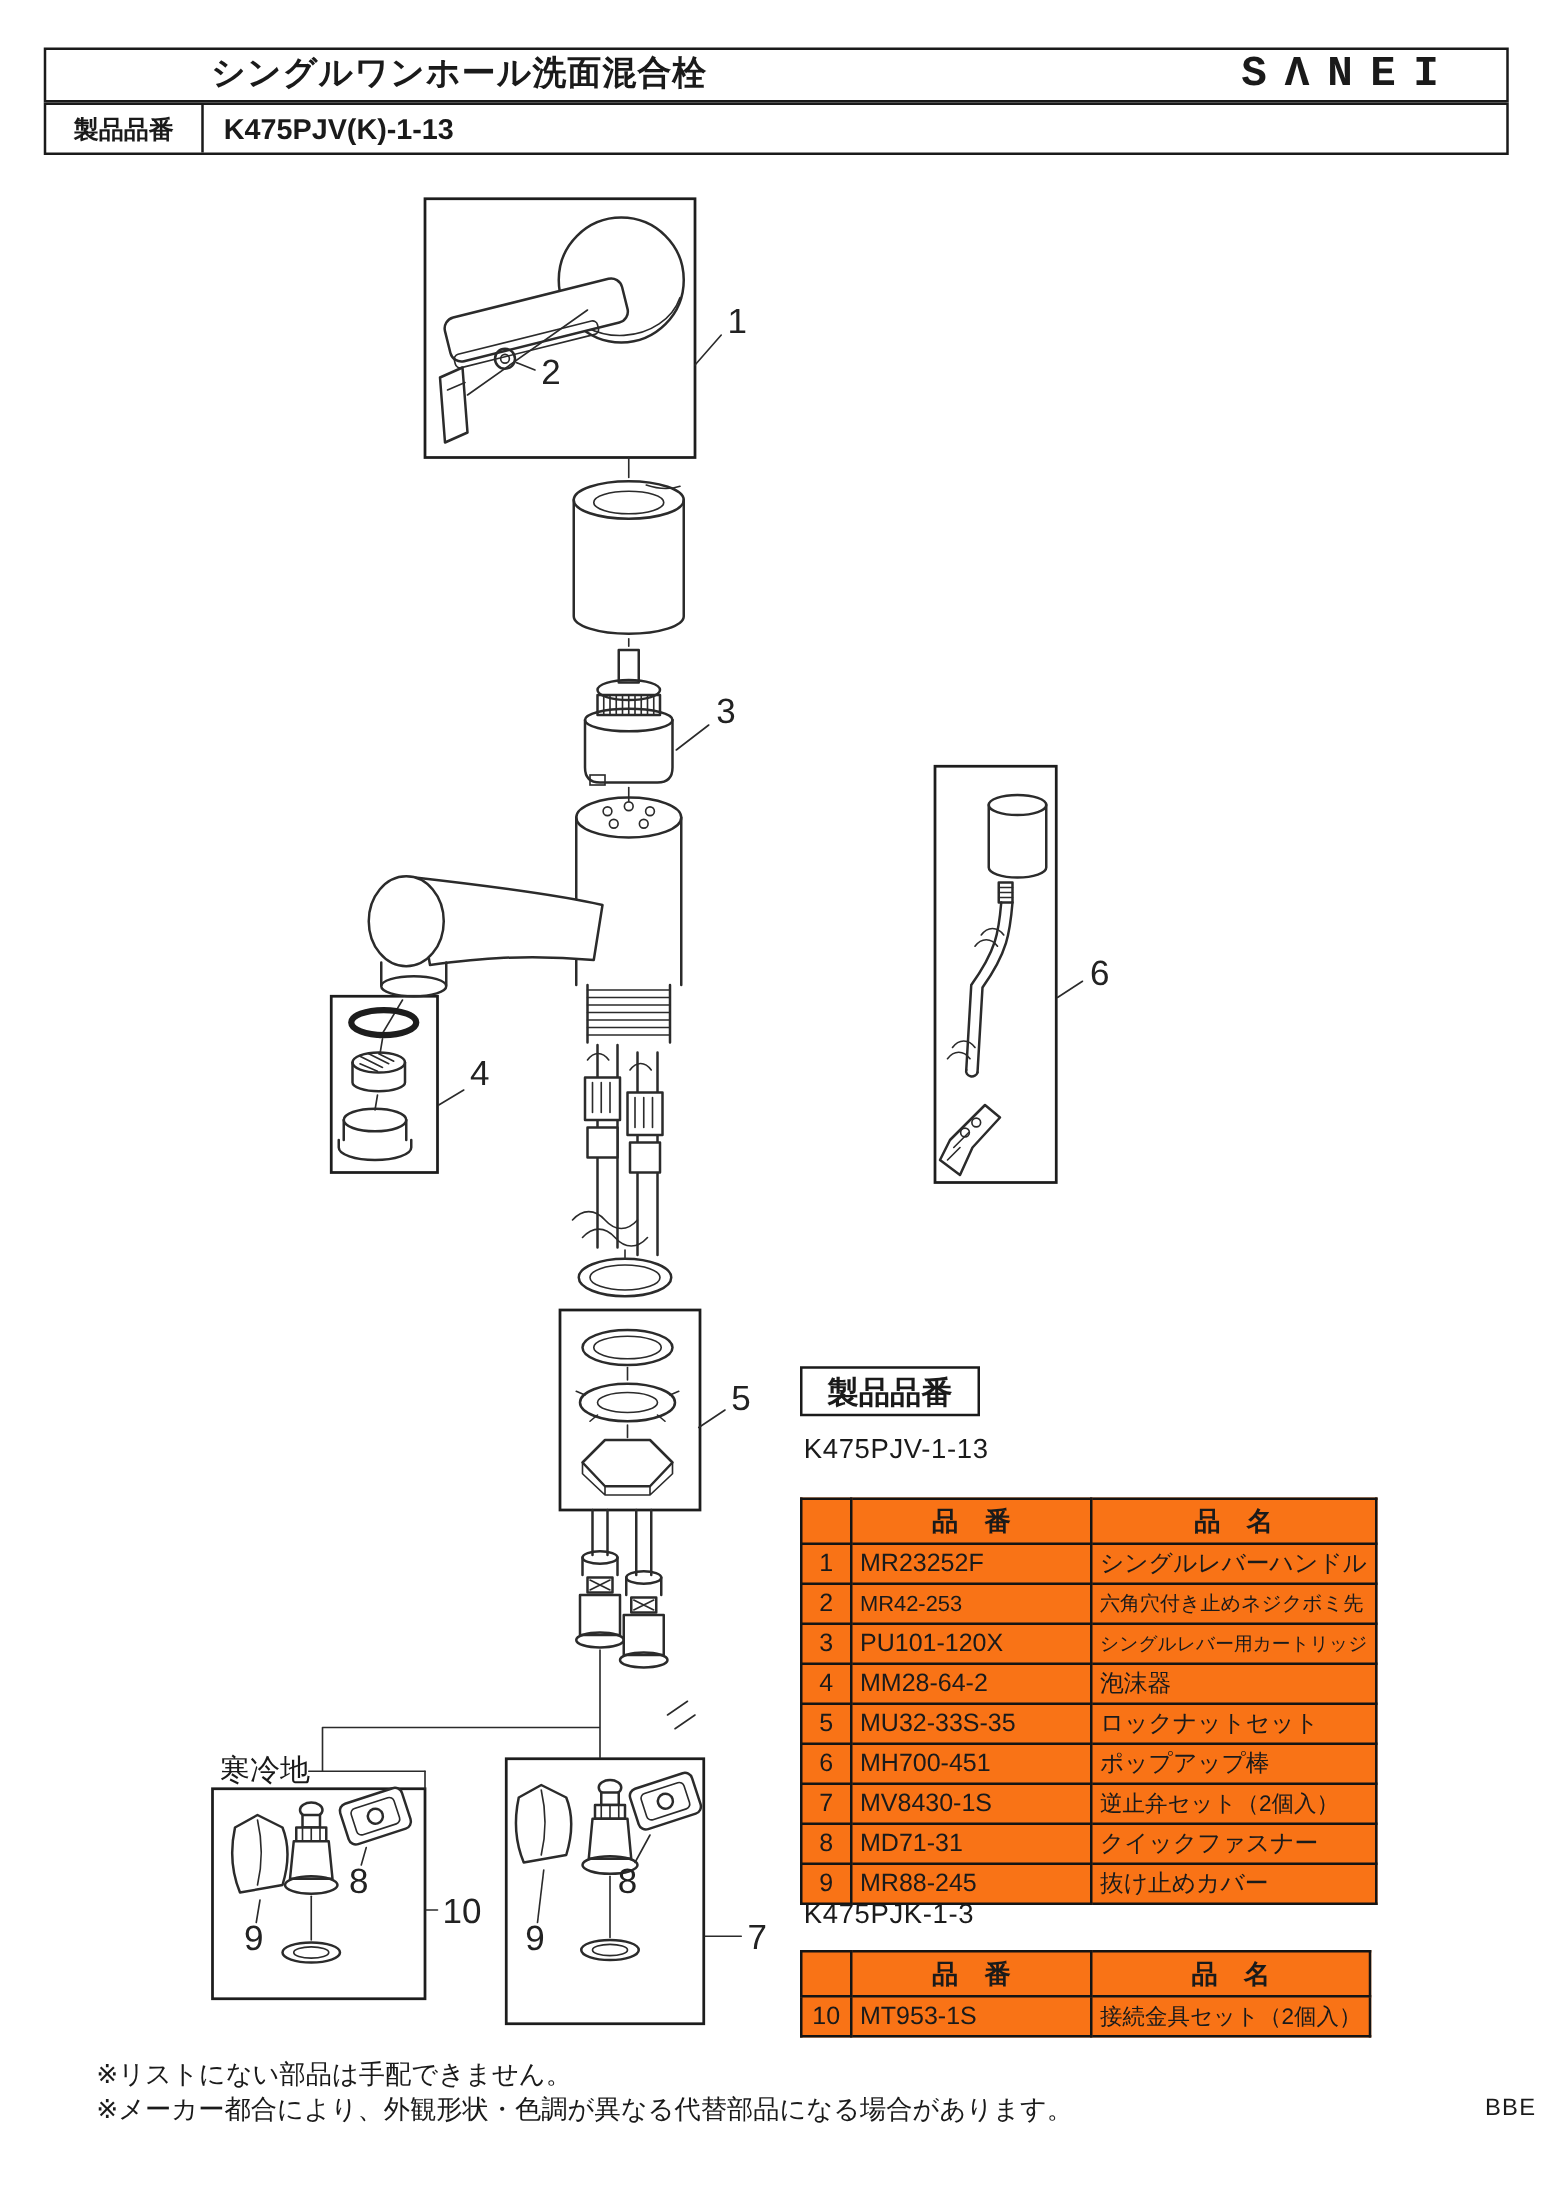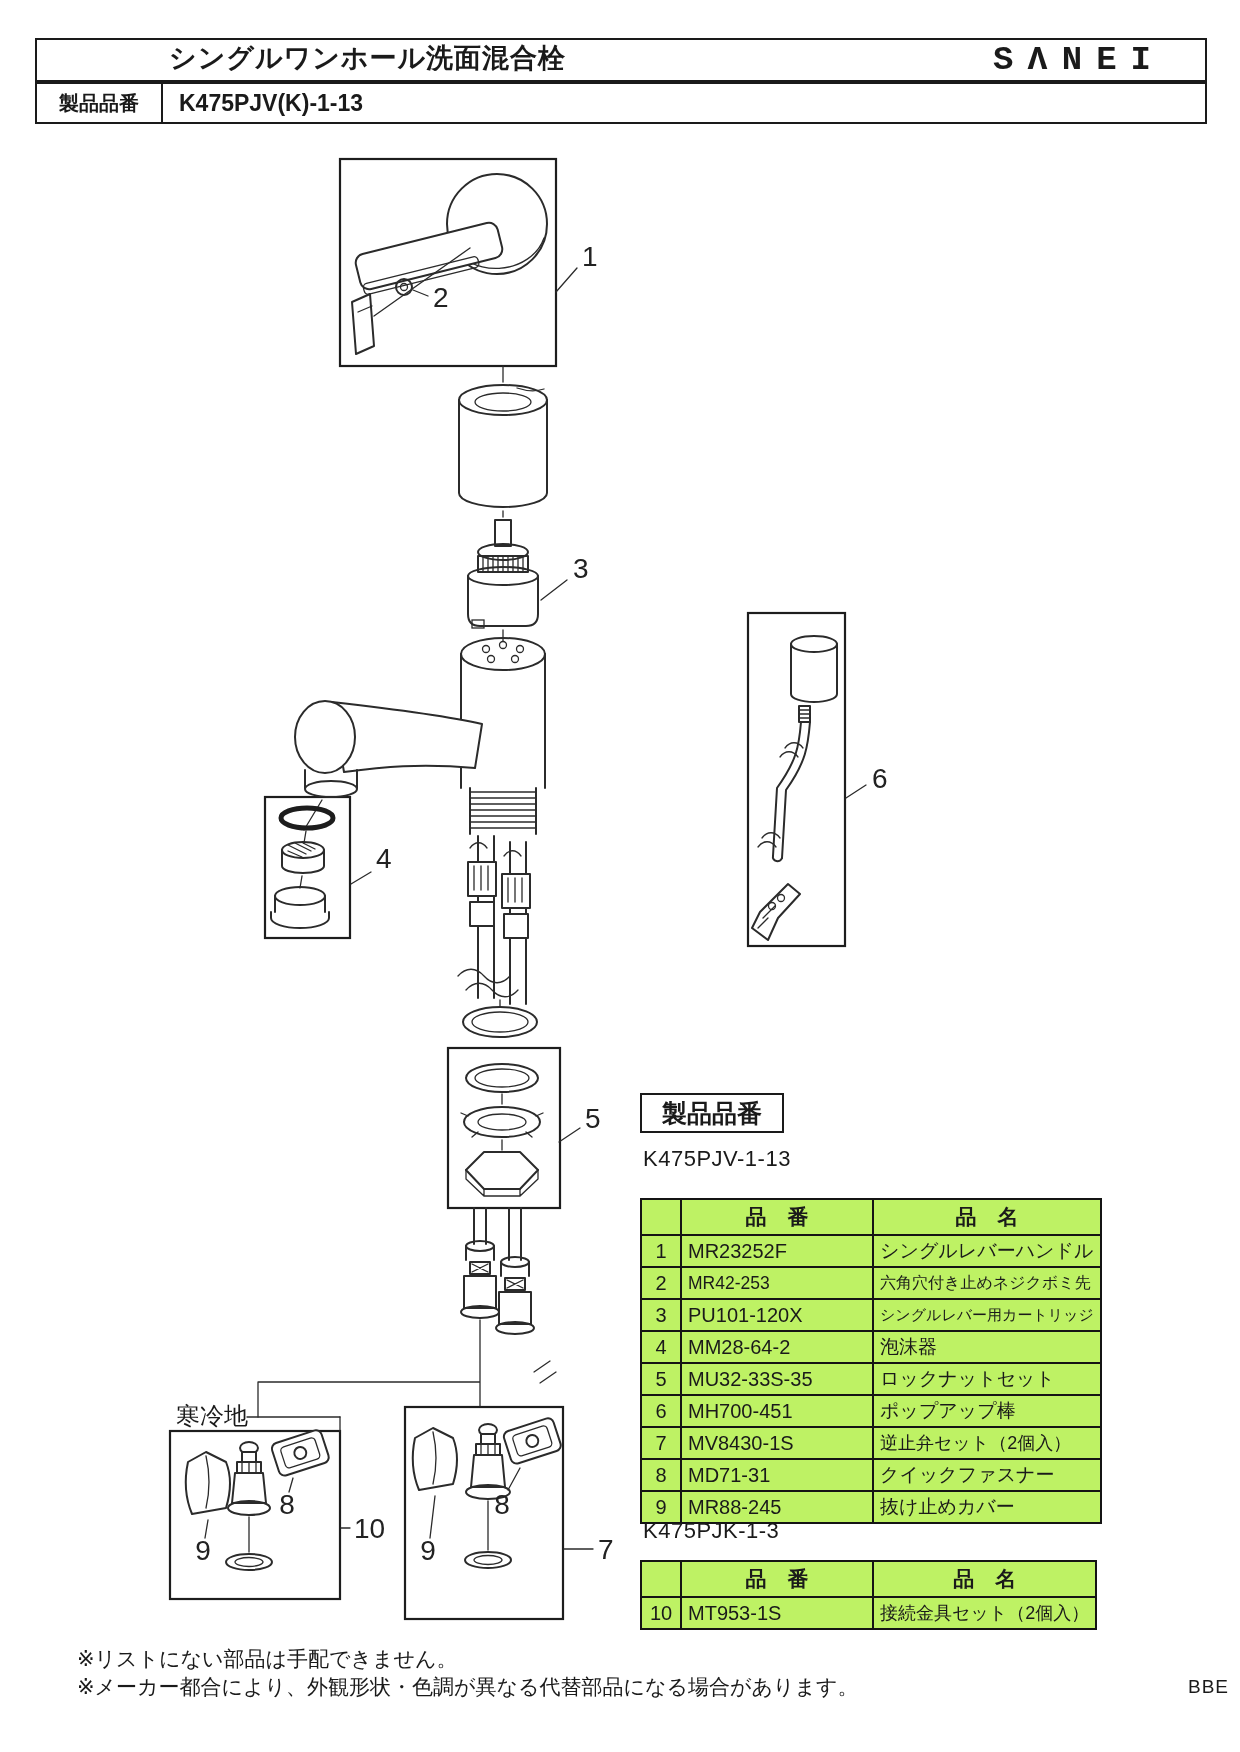--- a/index.html
+++ b/index.html
@@ -15,21 +15,21 @@
   .product-box{left:35px;top:82px;width:1168px;height:38px;border:2.5px solid #1a1a1a;display:flex;}
   .product-label{width:124px;border-right:2.5px solid #1a1a1a;display:flex;align-items:center;
                  justify-content:center;font-size:20px;font-weight:bold;}
   .product-value{display:flex;align-items:center;padding-left:16px;font-size:23px;font-weight:bold;}
   
   .section-title{left:640px;top:1093px;width:140px;height:36px;border:2.5px solid #1a1a1a;
                  display:flex;align-items:center;justify-content:center;font-size:25px;font-weight:bold;}
   .model-label{font-size:22px;font-weight:500;letter-spacing:.5px;}
   #model-0{left:643px;top:1146px;}
   #model-1{left:643px;top:1518px;}
-  table.parts-table{position:absolute;border-collapse:collapse;border:2.5px solid #141414;background:#bef264;}
+  table.parts-table{position:absolute;border-collapse:collapse;border:2.5px solid #141414;background:#f97316;}
   #table-0{left:640px;top:1198px;}
   #table-1{left:640px;top:1560px;}
   .parts-table th,.parts-table td{border:2px solid #141414;white-space:nowrap;padding:0 6px;}
   .parts-table th{height:34px;font-size:21px;font-weight:600;}
   .parts-table td{height:30px;font-size:19px;font-weight:500;}
   .parts-table .c-no{width:34px;text-align:center;font-size:20px;padding:0 2px;}
   .parts-table .c-num{width:178px;font-size:20px;}
   .parts-table .c-name{width:198px;}
   #table-0 tbody tr:nth-child(2) .c-num{font-size:17.5px;}
   #table-0 tbody tr:nth-child(2) .c-name{font-size:16px;}

